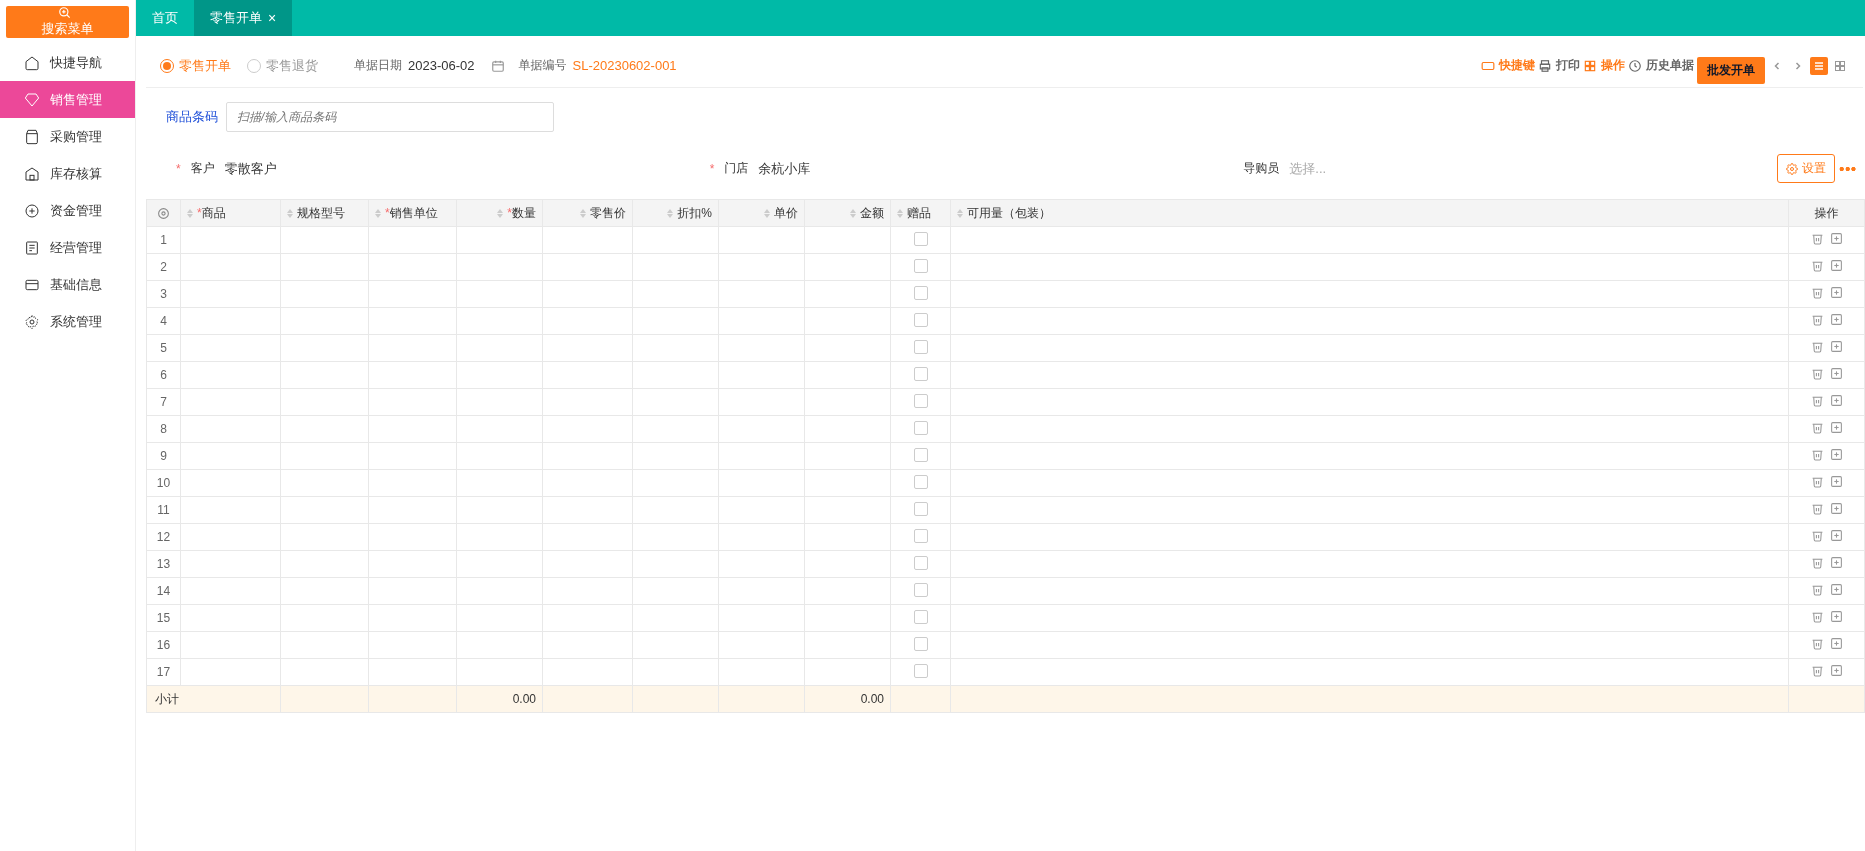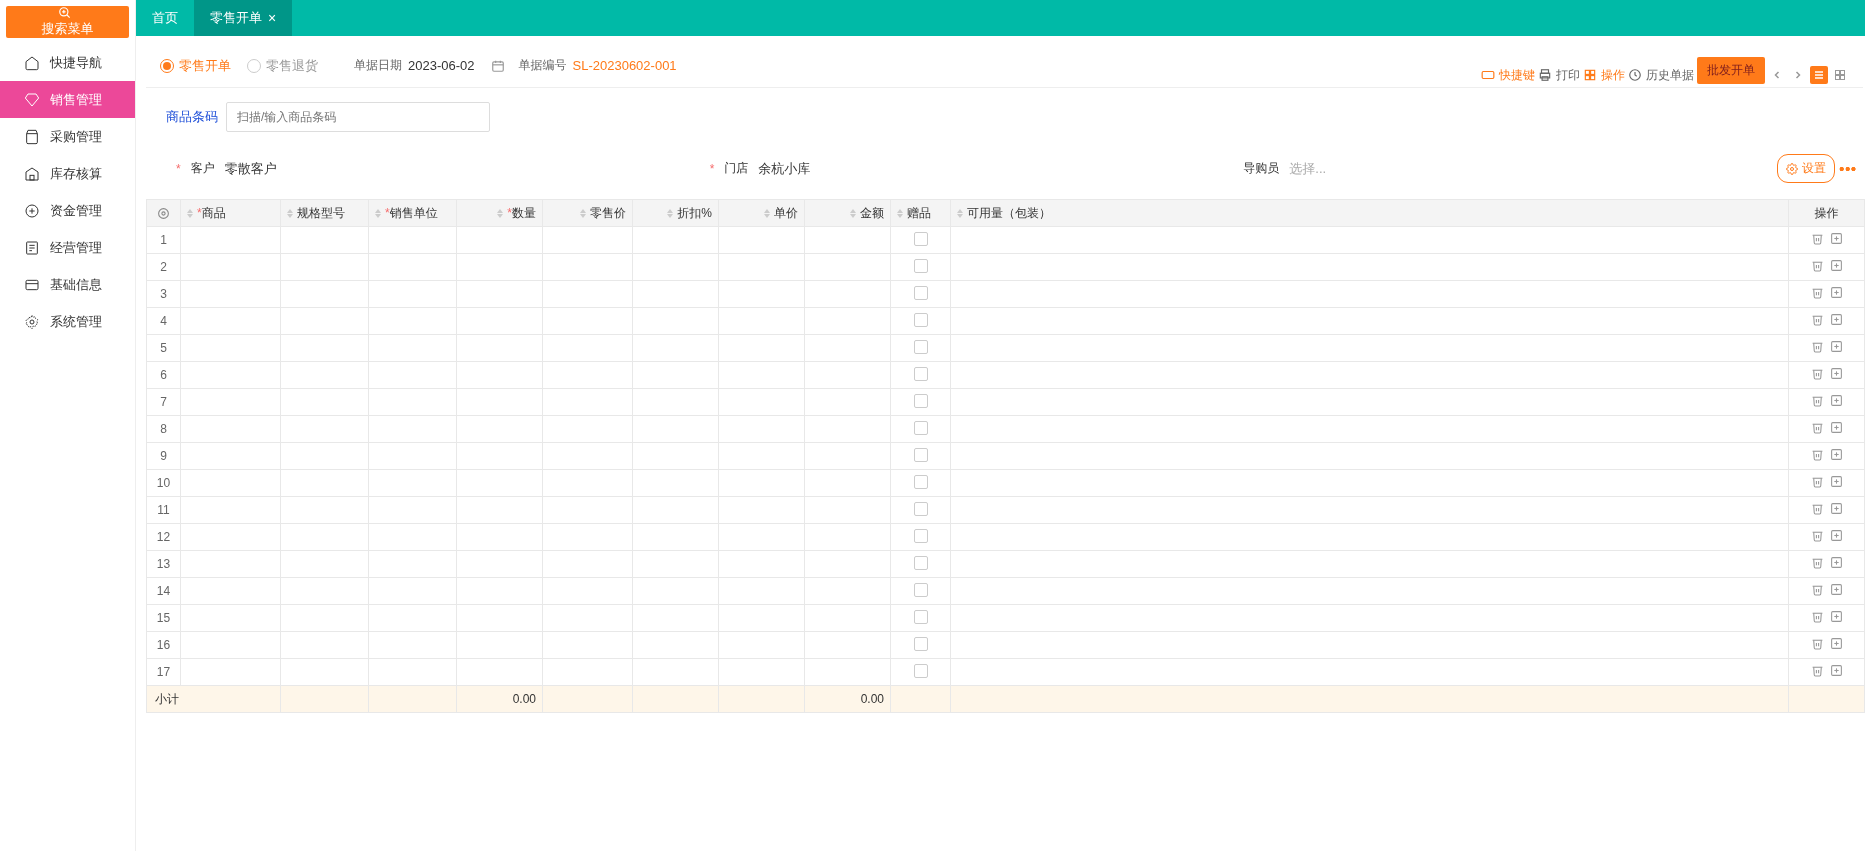--- a/index.html
+++ b/index.html
@@ -29,41 +29,41 @@
 .radio { display: flex; align-items: center; margin-right: 16px; cursor: pointer; font-size: 13px; }
 .radio-circle { width: 14px; height: 14px; border-radius: 50%; border: 1px solid #ccc; margin-right: 5px; display: inline-flex; align-items: center; justify-content: center; }
 .radio.checked .radio-circle { border-color: #ff7a19; }
 .radio.checked .radio-dot { width: 8px; height: 8px; border-radius: 50%; background: #ff7a19; }
 .radio.checked span.lbl { color: #ff7a19; }
 .radio .lbl { color: #999; }
 .tb-label { color: #666; margin-right: 6px; font-size: 12px; }
 .tb-value { color: #ff7a19; margin-right: 20px; font-size: 13px; }
 .tb-date { color: #333; margin-right: 16px; font-size: 13px; }
 .tb-date-ico { margin-right: 14px; color: #999; }
-.tb-right { margin-left: auto; display: flex; align-items: flex-end; gap: 3px; }
+.tb-right { margin-left: auto; display: flex; align-items: center; gap: 3px; font-weight: bold; }
 .tb-btn { display: flex; align-items: center; color: #666; cursor: pointer; font-size: 12px; gap: 4px; }
 .tb-btn.orange { color: #ff7a19; }
-.tb-primary { background: #ff7a19; color: #7f1d1d; padding: 5px 10px; cursor: pointer; border-radius: 2px; font-size: 12px; margin-top: 9px; }
+.tb-primary { background: #ff7a19; color: #0f172a; padding: 5px 10px; cursor: pointer; border-radius: 2px; font-size: 12px; margin-top: 9px; }
 .tb-iconbtn { width: 18px; height: 18px; display: flex; align-items: center; justify-content: center; color: #999; cursor: pointer; }
 .tb-iconbtn.active { background: #ff7a19; color: #fff; border-radius: 2px; }
 
 
 .filter-row { padding: 14px 20px; display: flex; align-items: center; margin-left: 10px; background: #fff; }
 .f-label { color: #1d4ed8; font-size: 13px; margin-right: 8px; }
-.f-input { width: 264px; height: 30px; border: 1px solid #ddd; border-radius: 2px; padding: 0 10px; font-size: 12px; color: #999; }
+.f-input { width: 328px; height: 30px; border: 1px solid #ddd; border-radius: 2px; padding: 0 10px; font-size: 12px; color: #999; font-style: italic; }
 
 
 .form-row { padding: 8px 30px 16px; display: flex; align-items: center; gap: 40px; margin-left: 10px; background: #fff; position: relative; }
 .form-field { display: flex; align-items: center; flex: 1; }
 .req { color: #f56c6c; margin-right: 4px; }
 .ff-label { color: #333; font-size: 12px; margin-right: 10px; min-width: 30px; text-align: right; }
 .ff-value { flex: 1; font-size: 13px; color: #333; position: relative; }
 .ff-placeholder { color: #aaa; }
 .ff-more { position: absolute; right: 8px; color: #ff7a19; font-size: 14px; letter-spacing: 1px; cursor: pointer; }
-.settings-btn { border: 1px solid #ff7a19; color: #ff7a19; padding: 5px 8px; border-radius: 11px; cursor: pointer; font-size: 12px; display: flex; align-items: center; gap: 4px; }
+.settings-btn { border: 1px solid #ff7a19; color: #ff7a19; padding: 5px 8px; border-radius: 3px; cursor: pointer; font-size: 12px; display: flex; align-items: center; gap: 4px; }
 
 
 .table-wrap { margin-left: 10px; flex: 1; overflow: hidden; position: relative; }
 table { border-collapse: collapse; width: 100%; table-layout: fixed; }
 th, td { border: 1px solid #e8e8e8; height: 27px; font-size: 12px; padding: 0 6px; text-align: left; }
 th { background: #f4f4f4; color: #333; font-weight: normal; position: relative; }
 .sort-ico { display: inline-flex; flex-direction: column; margin-right: 4px; vertical-align: middle; }
 .sort-ico i { width: 0; height: 0; border-left: 3px solid transparent; border-right: 3px solid transparent; }
 .sort-ico .up { border-bottom: 4px solid #ccc; margin-bottom: 1px; }
 .sort-ico .dn { border-top: 4px solid #ccc; }

